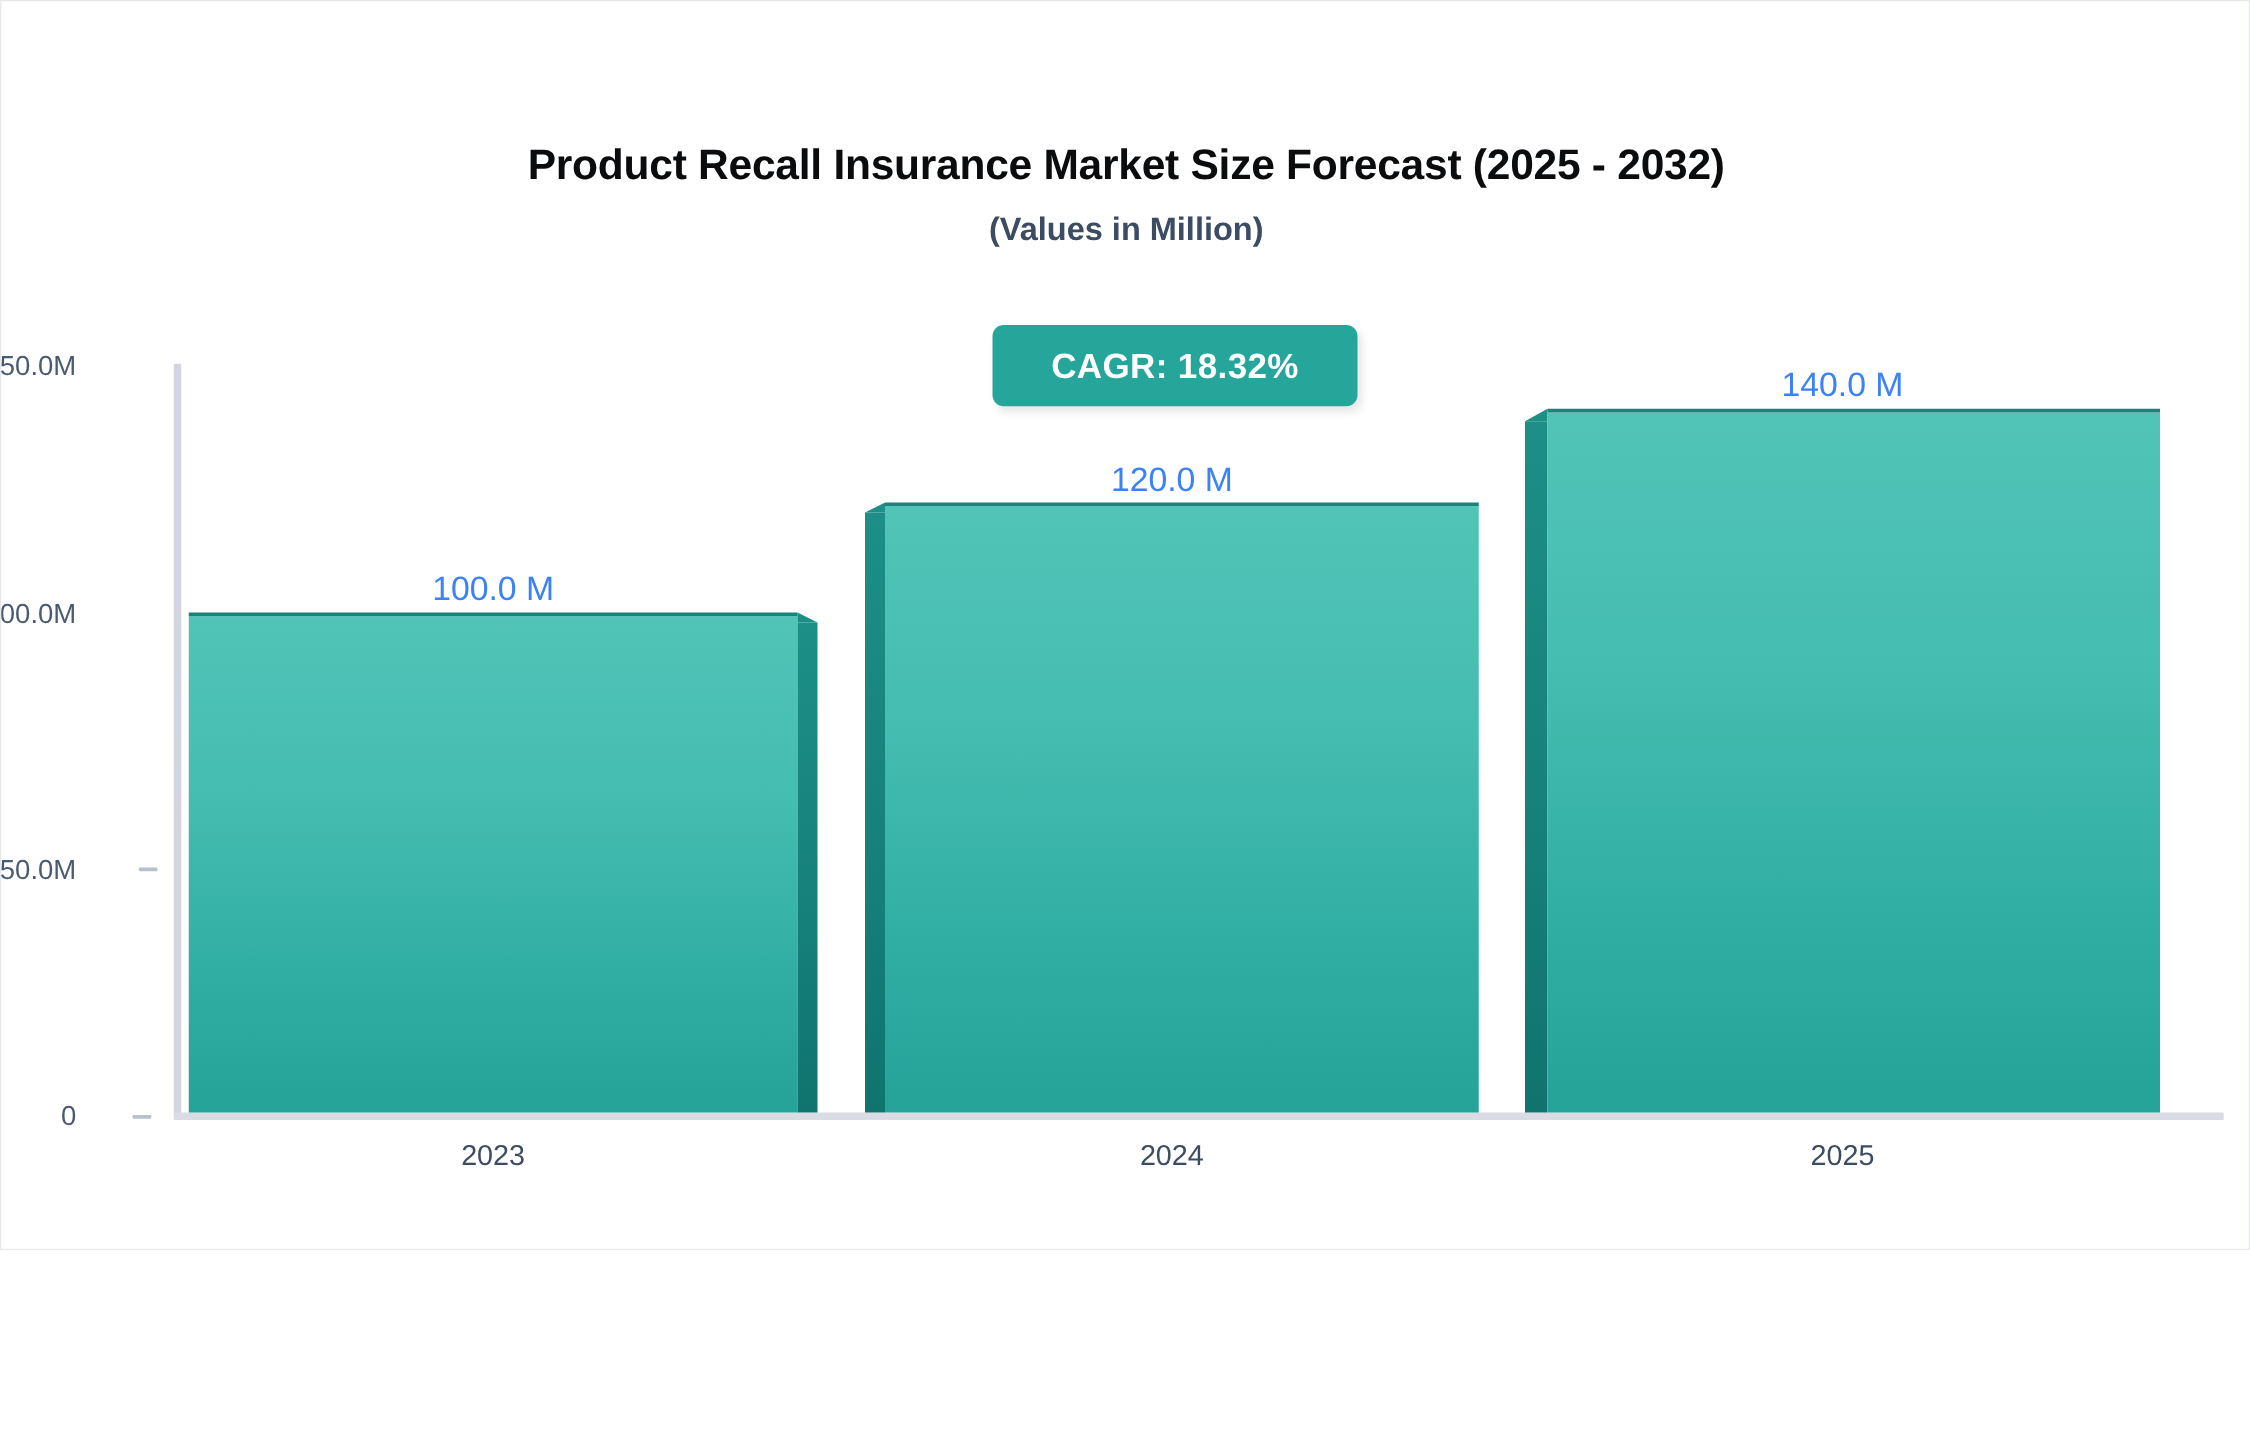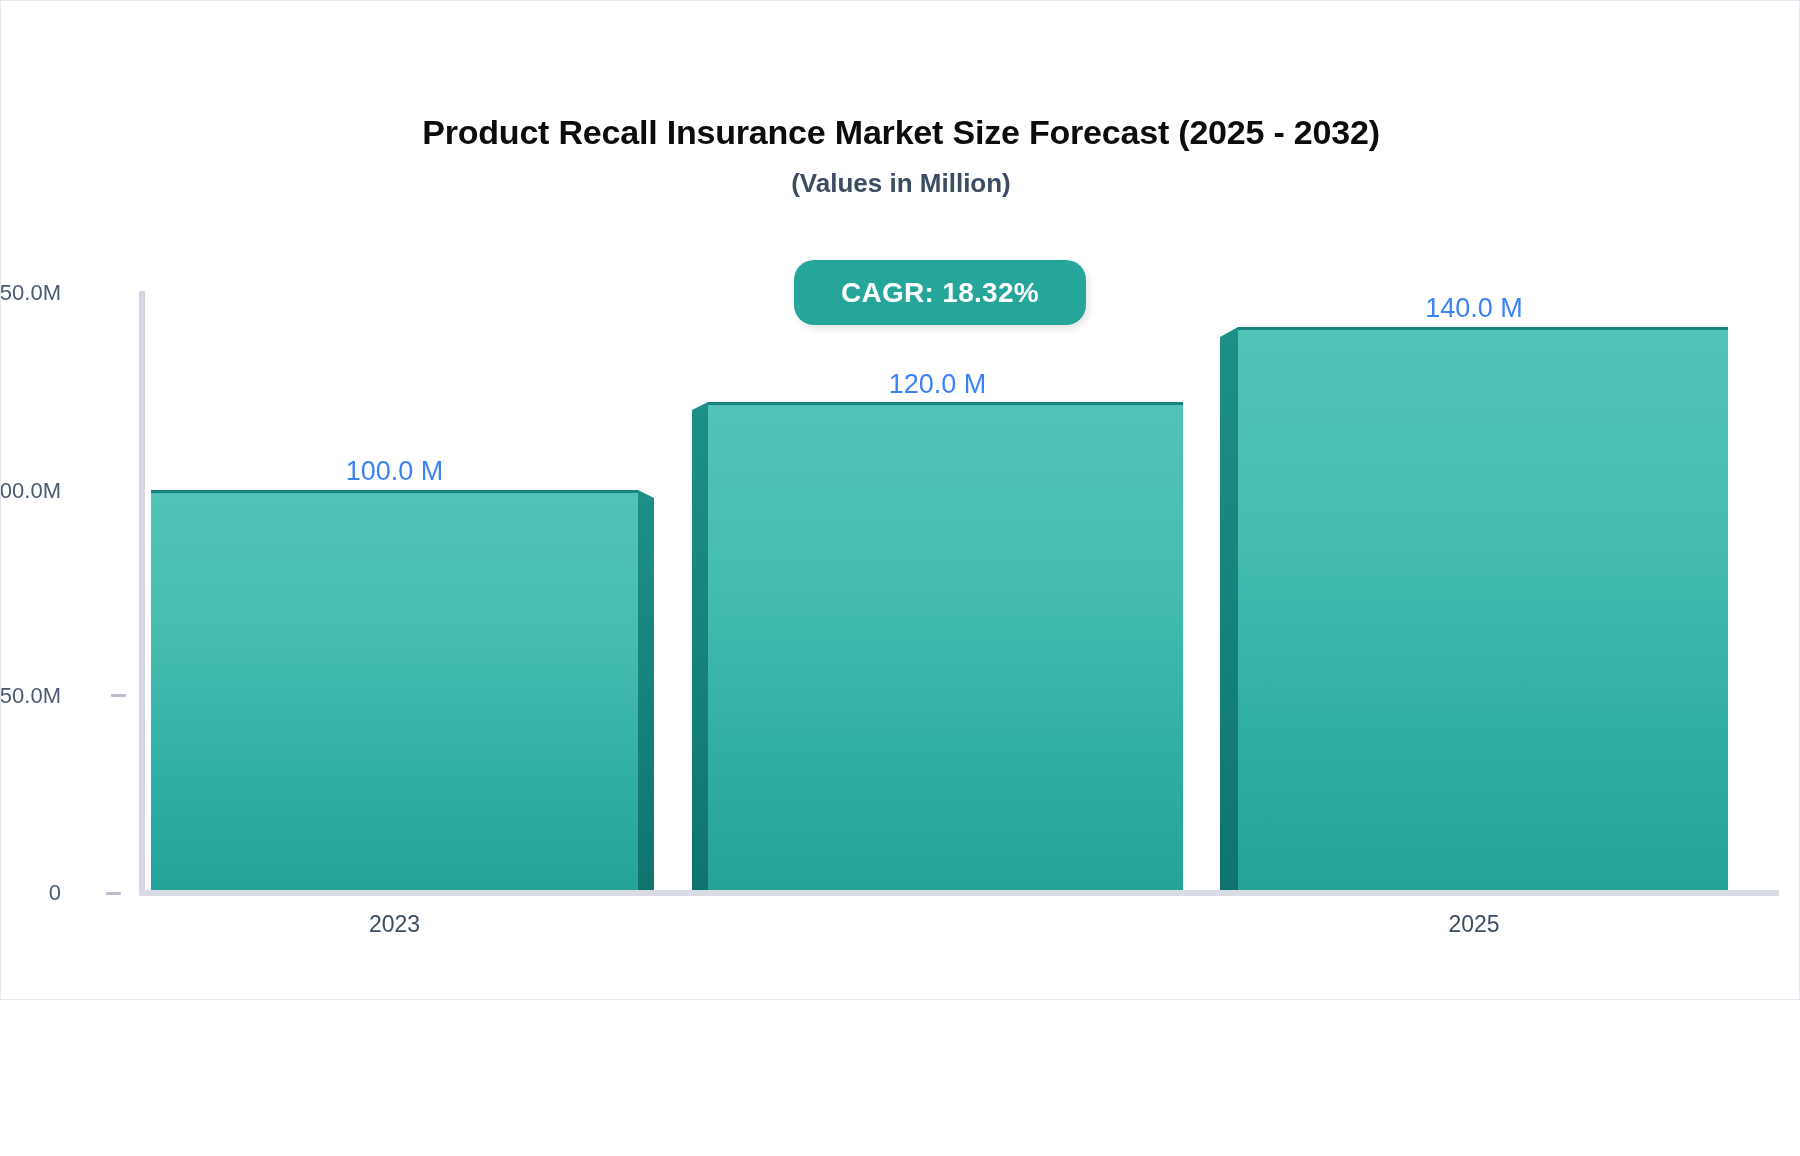--- a/index.html
+++ b/index.html
@@ -48,21 +48,21 @@
     white-space: nowrap;
   }
 
   
   .cagr-badge {
     position: absolute;
     left: 793px;
     top: 259px;
     width: 292px;
     height: 65px;
-    border-radius: 20px;
+    border-radius: 9px;
     background: #26a69a;
     display: flex;
     align-items: center;
     justify-content: center;
     box-shadow: 3px 4px 7px rgba(0,0,0,0.10);
     z-index: 40;
   }
   .cagr-badge span {
     color: #ffffff;
     font-size: 28px;
@@ -210,20 +210,21 @@
                 border-top:8px solid transparent;"></div>
     <div class="bar-value" style="left:150px; top:455px; width:487px;">100.0 M</div>
     <div class="x-label" style="left:150px; width:487px;">2023</div>
 
     <div class="bar-side" style="left:691px; top:409px; width:16px; height:480px;"></div>
     <div class="bar-side-bevel" style="left:691px; top:401px;
                 border-right:16px solid #1d8f86;
                 border-top:8px solid transparent;"></div>
     <div class="bar" style="left:707px; top:401px; width:475px; height:488px;"></div>
     <div class="bar-value" style="left:691px; top:368px; width:491px;">120.0 M</div>
+    <div class="x-label" style="left:691px; width:491px;">2024</div>
 
     <div class="bar-side" style="left:1219px; top:336px; width:18px; height:553px;"></div>
     <div class="bar-side-bevel" style="left:1219px; top:326px;
                 border-right:18px solid #1d8f86;
                 border-top:10px solid transparent;"></div>
     <div class="bar" style="left:1237px; top:326px; width:490px; height:563px;"></div>
     <div class="bar-value" style="left:1219px; top:292px; width:508px;">140.0 M</div>
     <div class="x-label" style="left:1219px; width:508px;">2025</div>
 
   </div>

